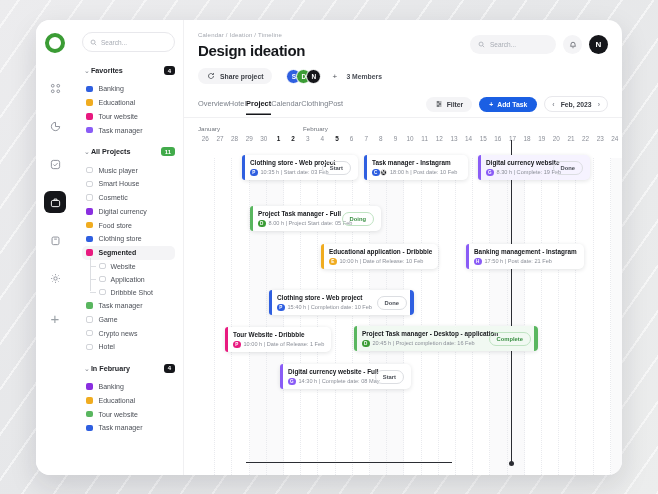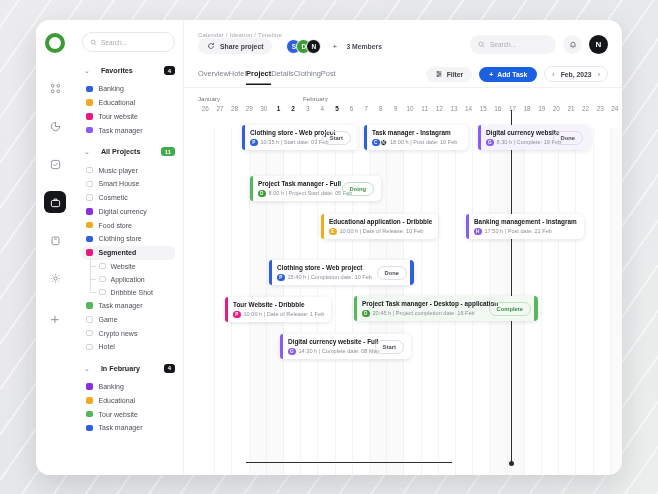--- a/index.html
+++ b/index.html
@@ -59,21 +59,21 @@
     padding: 12px 8px 0 8px;
     overflow: hidden;
   }
   .search-box {
     height: 20px; border: 1px solid #e8e8ec; border-radius: 11px;
     display: flex; align-items: center; gap: 4px; padding: 0 7px;
     margin-bottom: 14px;
   }
   .search-box .ph { font-size: 6.5px; color: #a8acb4; }
   .sec-head {
-    display: flex; align-items: center; gap: 11px;
+    display: flex; align-items: center; gap: 1px;
     margin: 10px 0 7px 2px;
   }
   .chev { color: #7d828b; font-size: 7px; line-height:1; }
   .sec-title { font-size: 7.2px; font-weight: 700; color: #24262b; flex: 1; }
   .badge {
     font-size: 6px; font-weight: 700; color: #fff; background: #15161a;
     border-radius: 3px; padding: 1.5px 4px; line-height: 1;
   }
   .nav-item {
     display: flex; align-items: center; gap: 6px;
@@ -407,20 +407,21 @@
           <span>Task manager</span>
         </div>
       </div>
   </div>
 
   <div class="main">
 
     <div class="topbar">
       <div>
         <div class="crumb">Calendar / Ideation / Timeline</div>
+        <div class="page-title">Design ideation</div>
         <div class="meta-row">
           <div class="share-btn">
             <svg width="8" height="8" viewBox="0 0 16 16" fill="none" stroke="#3a3d44" stroke-width="1.5">
               <path d="M13 8a5 5 0 1 1-1.8-3.8"></path>
                 <path d="M13 2v3h-3"></path>
             </svg>
             <span>Share project</span>
           </div>
           <div class="members">
             <div class="avstack" id="avatar-stack">
@@ -449,21 +450,21 @@
         </div>
         <div class="me">N</div>
       </div>
     </div>
 
     <div class="tabbar">
       <div id="tabs-host" style="display:flex;">
           <div class="tab">Overview</div>
           <div class="tab">Hotel</div>
           <div class="tab active">Project</div>
-          <div class="tab">Details</div>
+          <div class="tab">Calendar</div>
           <div class="tab">Clothing</div>
           <div class="tab">Post</div>
         </div>
       <div class="tab-tools">
         <div class="filter-btn">
           <svg width="8" height="8" viewBox="0 0 16 16" fill="none" stroke="#3a3d44" stroke-width="1.4">
             <path d="M3 4h10M3 8h10M3 12h10"></path>
               <circle cx="6" cy="4" r="1.4" fill="#fff"></circle>
               <circle cx="10" cy="8" r="1.4" fill="#fff"></circle>
               <circle cx="6" cy="12" r="1.4" fill="#fff"></circle>

